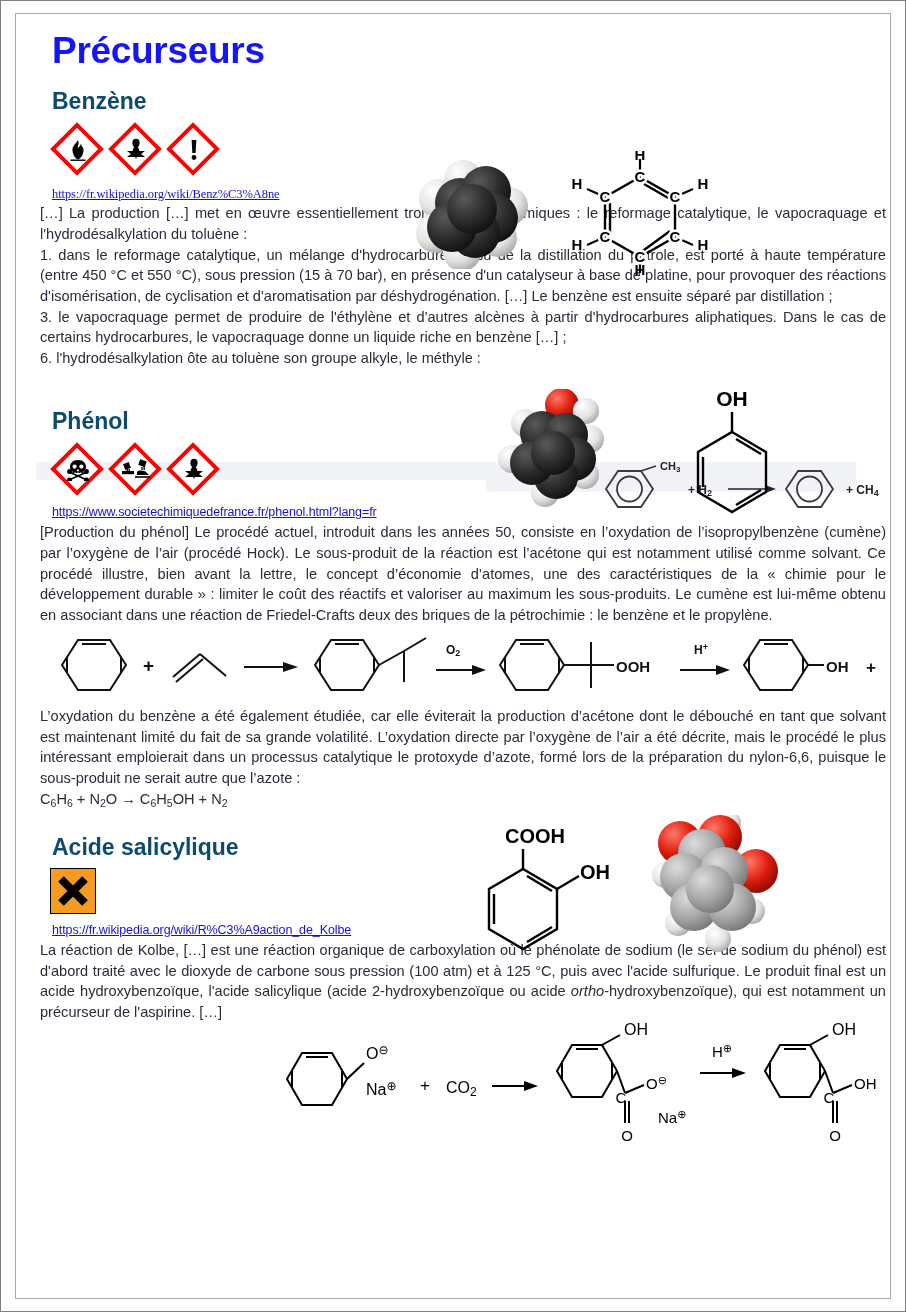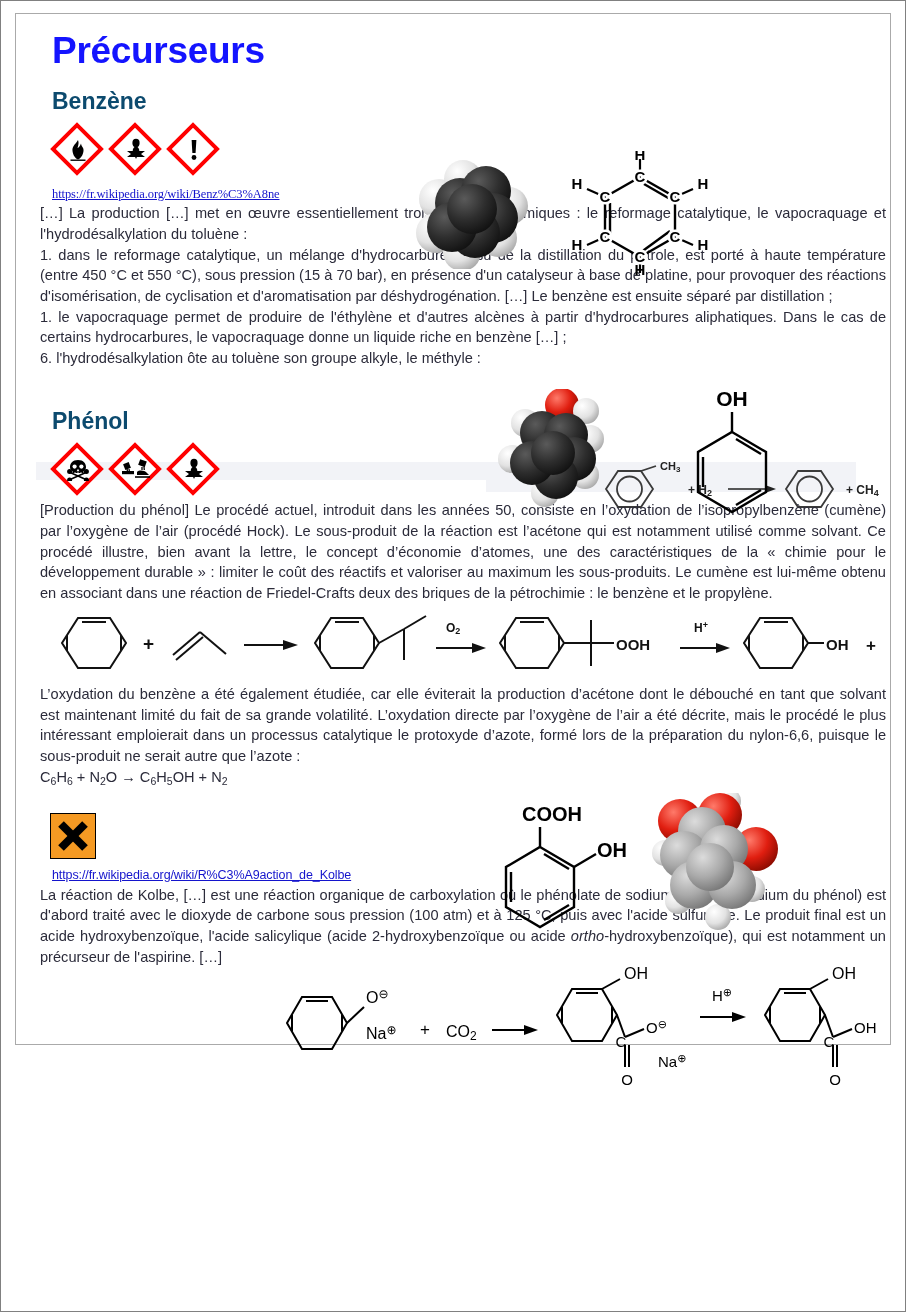--- a/index.html
+++ b/index.html
@@ -17,21 +17,21 @@
     background: #ffffff;
     border: 1px solid #808080;
     box-sizing: border-box;
     overflow: hidden;
   }
   .inner {
     position: absolute;
     left: 14px;
     top: 12px;
     width: 876px;
-    height: 1032px;
+    height: 1286px;
     border: 1px solid #aaaaaa;
     box-sizing: border-box;
   }
   .content {
     position: absolute;
     left: 24px;
     top: 8px;
     width: 848px;
   }
 
@@ -229,21 +229,21 @@
           </svg>
         </div>
 
         <div style="margin-top:6px;font-family:Liberation Serif, serif;">
           <a class="url" href="#">https://fr.wikipedia.org/wiki/Benz%C3%A8ne</a>
         </div>
 
         <div style="margin-top:1px; width:846px;">
           <p class="body-text">[…] La production […] met en œuvre essentiellement trois procédés chimiques : le reformage catalytique, le vapocraquage et l'hydrodésalkylation du toluène :</p>
           <p class="body-text">1.  dans le reformage catalytique, un mélange d'hydrocarbures, issu de la distillation du pétrole, est porté à haute température (entre 450 °C et 550 °C), sous pression (15 à 70 bar), en présence d'un catalyseur à base de platine,       pour       provoquer       des réactions d'isomérisation,       de cyclisation et       d'aromatisation par déshydrogénation. […] Le benzène est ensuite séparé par distillation ;</p>
-          <p class="body-text">1.  le vapocraquage permet  de   produire   de   l'éthylène et   d'autres alcènes à   partir  d'hydrocarbures aliphatiques. Dans le cas de certains hydrocarbures, le vapocraquage donne un liquide riche en benzène […] ;</p>
+          <p class="body-text">3.  le vapocraquage permet  de   produire   de   l'éthylène et   d'autres alcènes à   partir  d'hydrocarbures aliphatiques. Dans le cas de certains hydrocarbures, le vapocraquage donne un liquide riche en benzène […] ;</p>
           <p class="body-text" style="display:inline-block;">6.  l'hydrodésalkylation ôte au toluène son groupe alkyle, le méthyle :</p>
         </div>
 
         <div class="mol-abs" style="left:548px; top:372px; width:300px; height:56px;">
           <svg width="300" height="56" viewBox="0 0 300 56">
             <g stroke="#3a3a3a" stroke-width="1.8" fill="none">
               <polygon points="30,10 53,10 65,28 53,46 30,46 18,28"></polygon>
               <circle cx="41.5" cy="28" r="12.5"></circle>
               <line x1="53" y1="10" x2="68" y2="5"></line>
             </g>
@@ -356,20 +356,23 @@
             <g stroke="#000" stroke-width="2.4" fill="none">
               <line x1="62" y1="28" x2="62" y2="48"></line>
               <polygon points="62,48 96,68 96,108 62,128 28,108 28,68"></polygon>
               <line x1="33" y1="73" x2="33" y2="103"></line>
               <line x1="66" y1="55" x2="91" y2="70"></line>
               <line x1="91" y1="106" x2="66" y2="121"></line>
             </g>
           </svg>
         </div>
 
+        <div style="margin-top:4px;">
+          <a class="url" href="#">https://www.societechimiquedefrance.fr/phenol.html?lang=fr</a>
+        </div>
 
         <div style="margin-top:2px; width:846px;">
           <p class="body-text"> [Production du phénol] Le procédé actuel, introduit dans les années 50, consiste en l’oxydation de l’isopropylbenzène (cumène) par l’oxygène de l’air (procédé Hock). Le sous-produit de la réaction est l’acétone qui est notamment utilisé comme solvant. Ce procédé illustre, bien avant la lettre, le concept d’économie d’atomes, une des caractéristiques de la « chimie pour le développement durable » : limiter le coût des réactifs et valoriser au maximum les sous-produits. Le cumène est lui-même obtenu en associant dans une réaction de Friedel-Crafts deux des briques de la pétrochimie : le benzène et le propylène.</p>
         </div>
 
         <div style="margin:6px 0 0 8px;">
           <svg width="830" height="66" viewBox="0 0 830 66">
             <g stroke="#111" stroke-width="2" fill="none">
               <polygon points="30,8 62,8 78,33 62,58 30,58 14,33"></polygon>
               <line x1="19" y1="25" x2="19" y2="41"></line>
@@ -432,31 +435,32 @@
           <p class="body-text">L’oxydation du benzène a été également étudiée, car elle éviterait la production d’acétone dont le débouché en tant que solvant est maintenant limité du fait de sa grande volatilité. L’oxydation directe par l’oxygène de l’air a été décrite, mais le procédé le plus intéressant emploierait dans un processus catalytique le protoxyde d’azote, formé lors de la préparation du nylon-6,6, puisque le sous-produit ne serait autre que l’azote :</p>
         </div>
 
         <p class="eq-center">
           C<sub>6</sub>H<sub>6</sub> + N<sub>2</sub>O → C<sub>6</sub>H<sub>5</sub>OH + N<sub>2</sub>
         </p>
       </div>
 
       <div style="position:relative; margin-top:26px;">
 
+        <h2 class="section-title">Acide salicylique</h2>
 
         <div class="xi-box" style="margin-top:8px;">
           <svg width="34" height="34" viewBox="0 0 34 34">
             <g stroke="#000" stroke-width="8" stroke-linecap="butt">
               <line x1="5" y1="5" x2="29" y2="29"></line>
               <line x1="29" y1="5" x2="5" y2="29"></line>
             </g>
           </svg>
         </div>
 
-        <div class="mol-abs" style="left:452px; top:-12px; width:160px; height:130px;">
+        <div class="mol-abs" style="left:435px; top:-12px; width:160px; height:130px;">
           <svg width="160" height="130" viewBox="0 0 160 130">
             <text x="60" y="20" font-family="Liberation Sans, sans-serif" font-size="20" font-weight="bold" fill="#000" text-anchor="middle">COOH</text>
             <text x="120" y="56" font-family="Liberation Sans, sans-serif" font-size="20" font-weight="bold" fill="#000" text-anchor="middle">OH</text>
             <g stroke="#000" stroke-width="2.4" fill="none">
               <line x1="48" y1="26" x2="48" y2="46"></line>
               <polygon points="48,46 82,66 82,106 48,126 14,106 14,66"></polygon>
               <line x1="82" y1="66" x2="104" y2="53"></line>
               <line x1="19" y1="71" x2="19" y2="101"></line>
               <line x1="52" y1="53" x2="77" y2="68"></line>
               <line x1="77" y1="104" x2="52" y2="119"></line>

